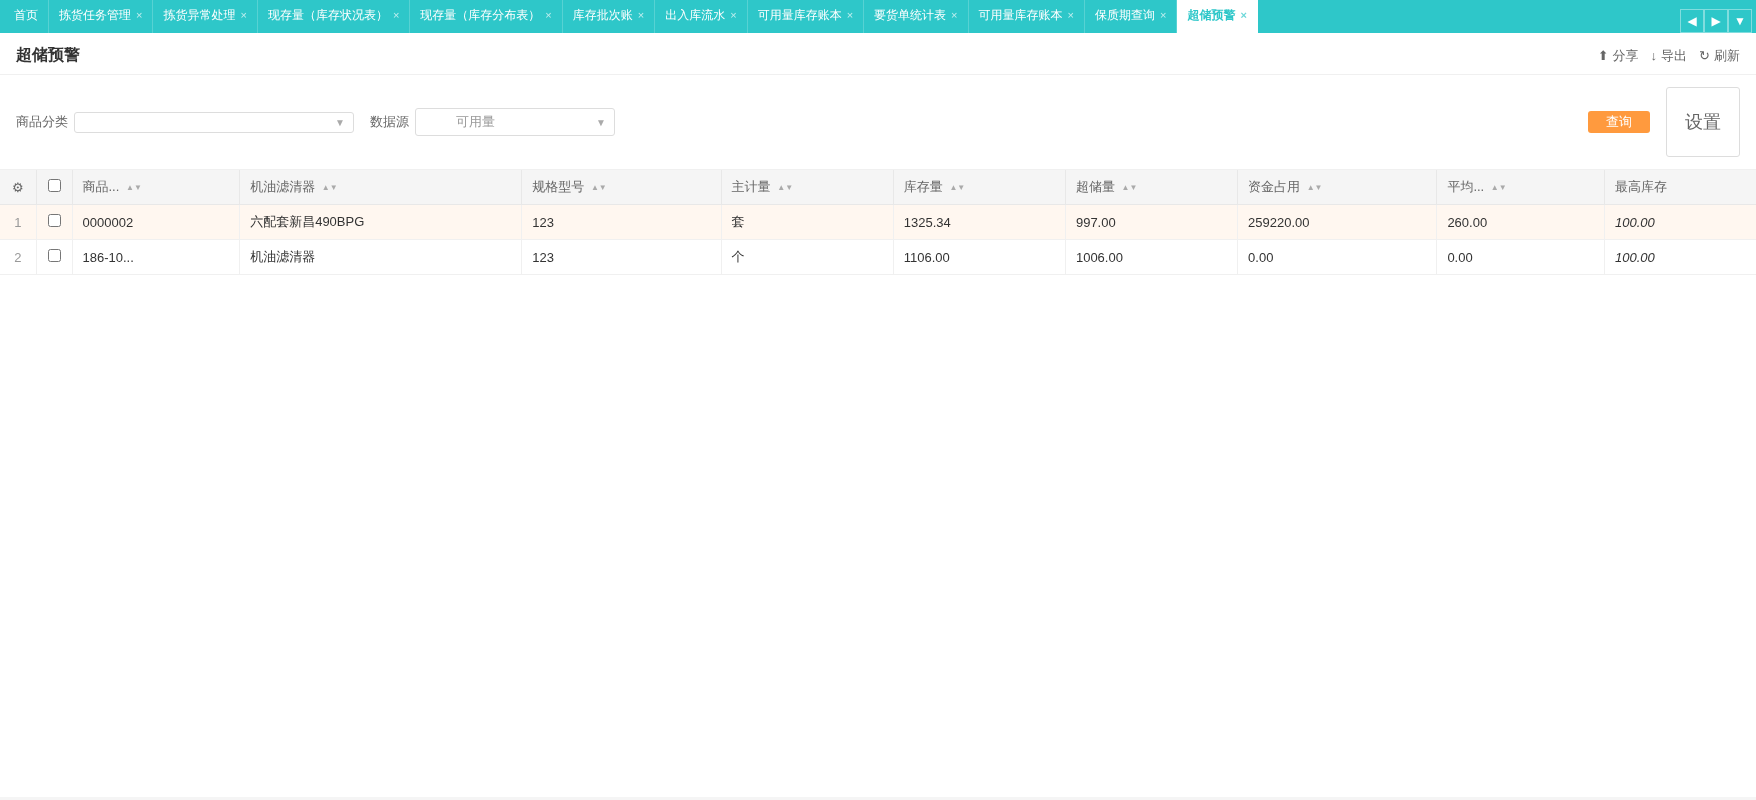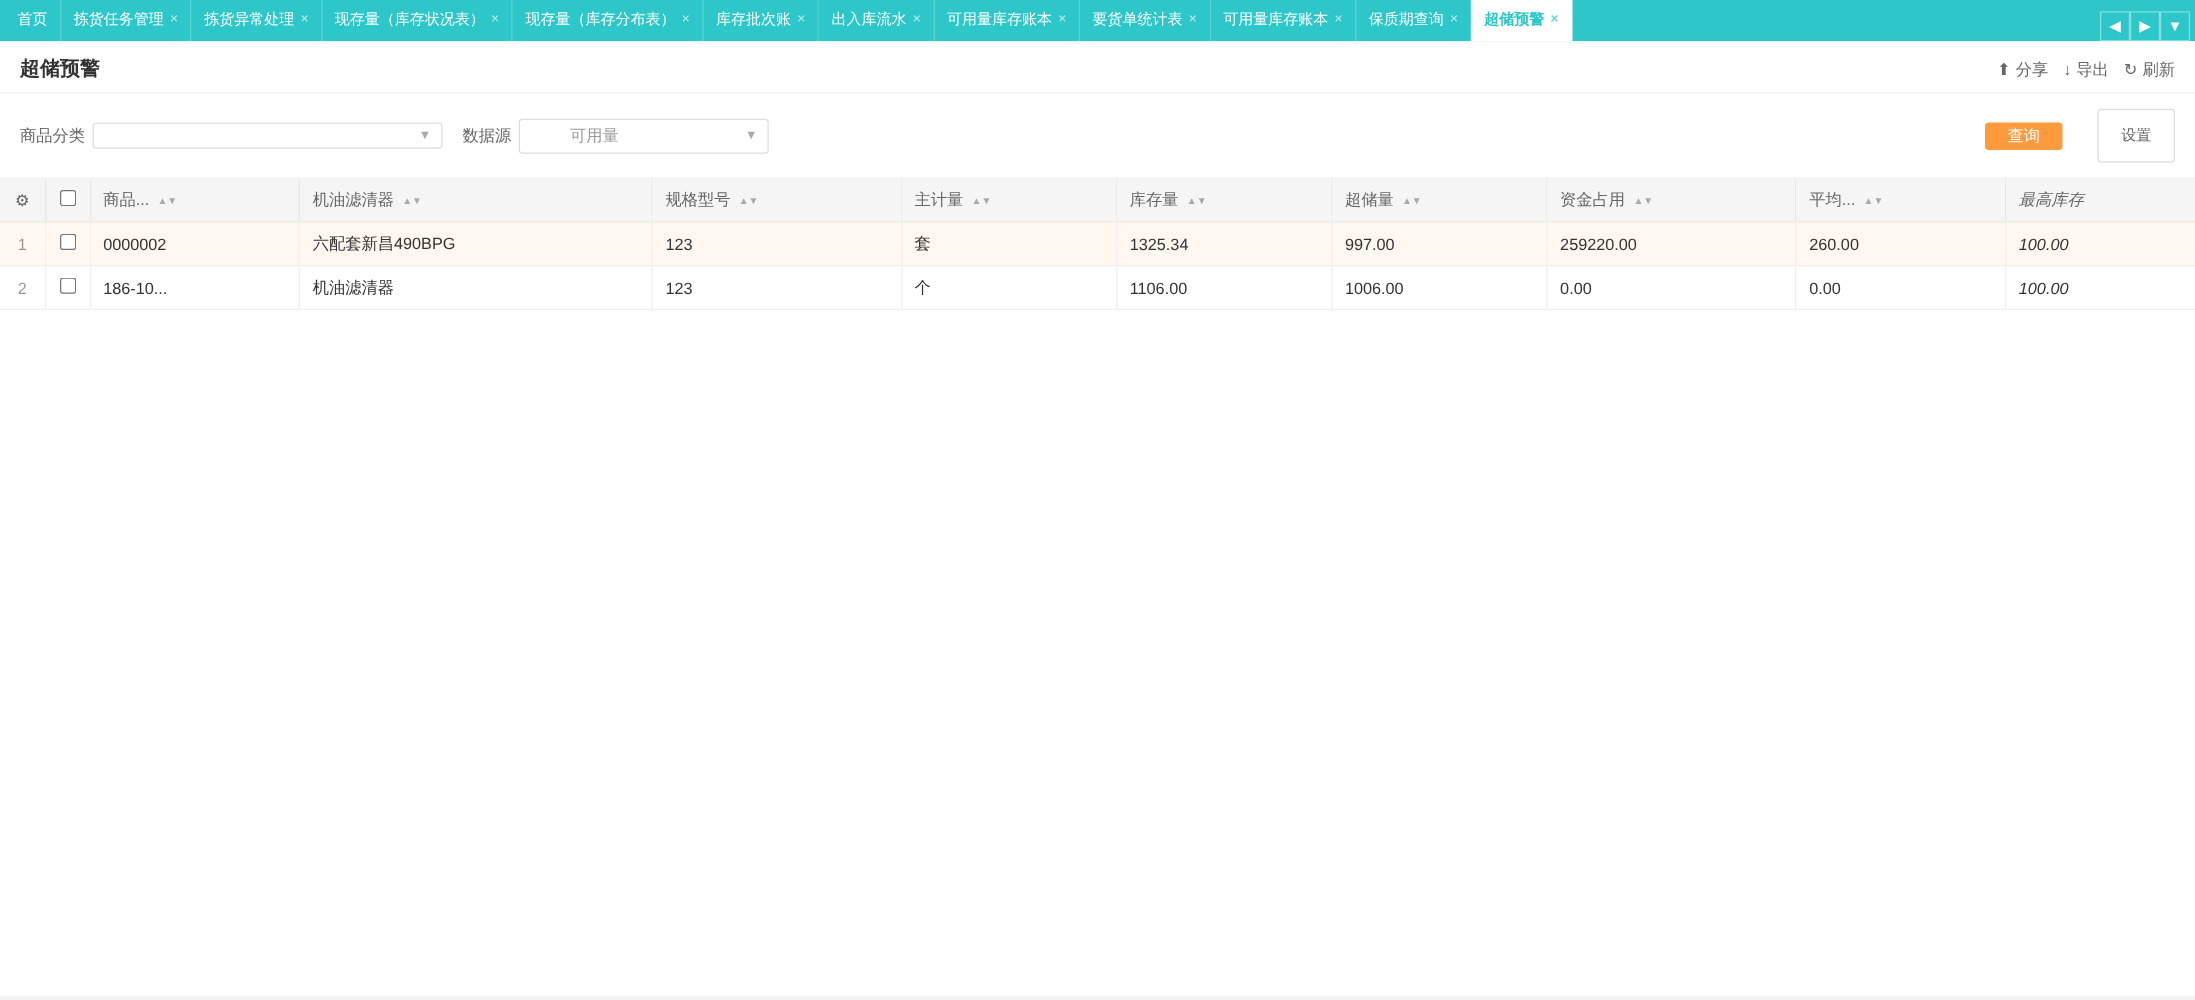--- a/index.html
+++ b/index.html
@@ -132,24 +132,23 @@
       padding: 2px 18px;
       cursor: pointer;
       font-size: 13px;
       margin-left: auto;
     }
     .btn-setting {
       background: #fff;
       color: #666;
       border: 1px solid #ddd;
       border-radius: 3px;
-      padding: 12px 18px;
-      cursor: pointer;
-      font-size: 12px;
-      margin-left: 12px;
+      padding: 22px 18px;
+      cursor: pointer;
+      font-size: 18px;
     }
 
     
     .table-container {
       padding: 0 0;
     }
     table {
       width: 100%;
       border-collapse: collapse;
       font-size: 13px;
@@ -160,21 +159,21 @@
     }
     thead th {
       padding: 8px 10px;
       text-align: left;
       font-weight: normal;
       color: #666;
       white-space: nowrap;
       border-right: 1px solid #e8e8e8;
       position: relative;
     }
-    thead th:last-child { border-right: none; font-style: italic; }
+    thead th:last-child { border-right: none; }
     .sort-arrows {
       display: inline-flex;
       flex-direction: column;
       margin-left: 3px;
       vertical-align: middle;
       font-size: 8px;
       color: #aaa;
       line-height: 1;
     }
     tbody tr {

